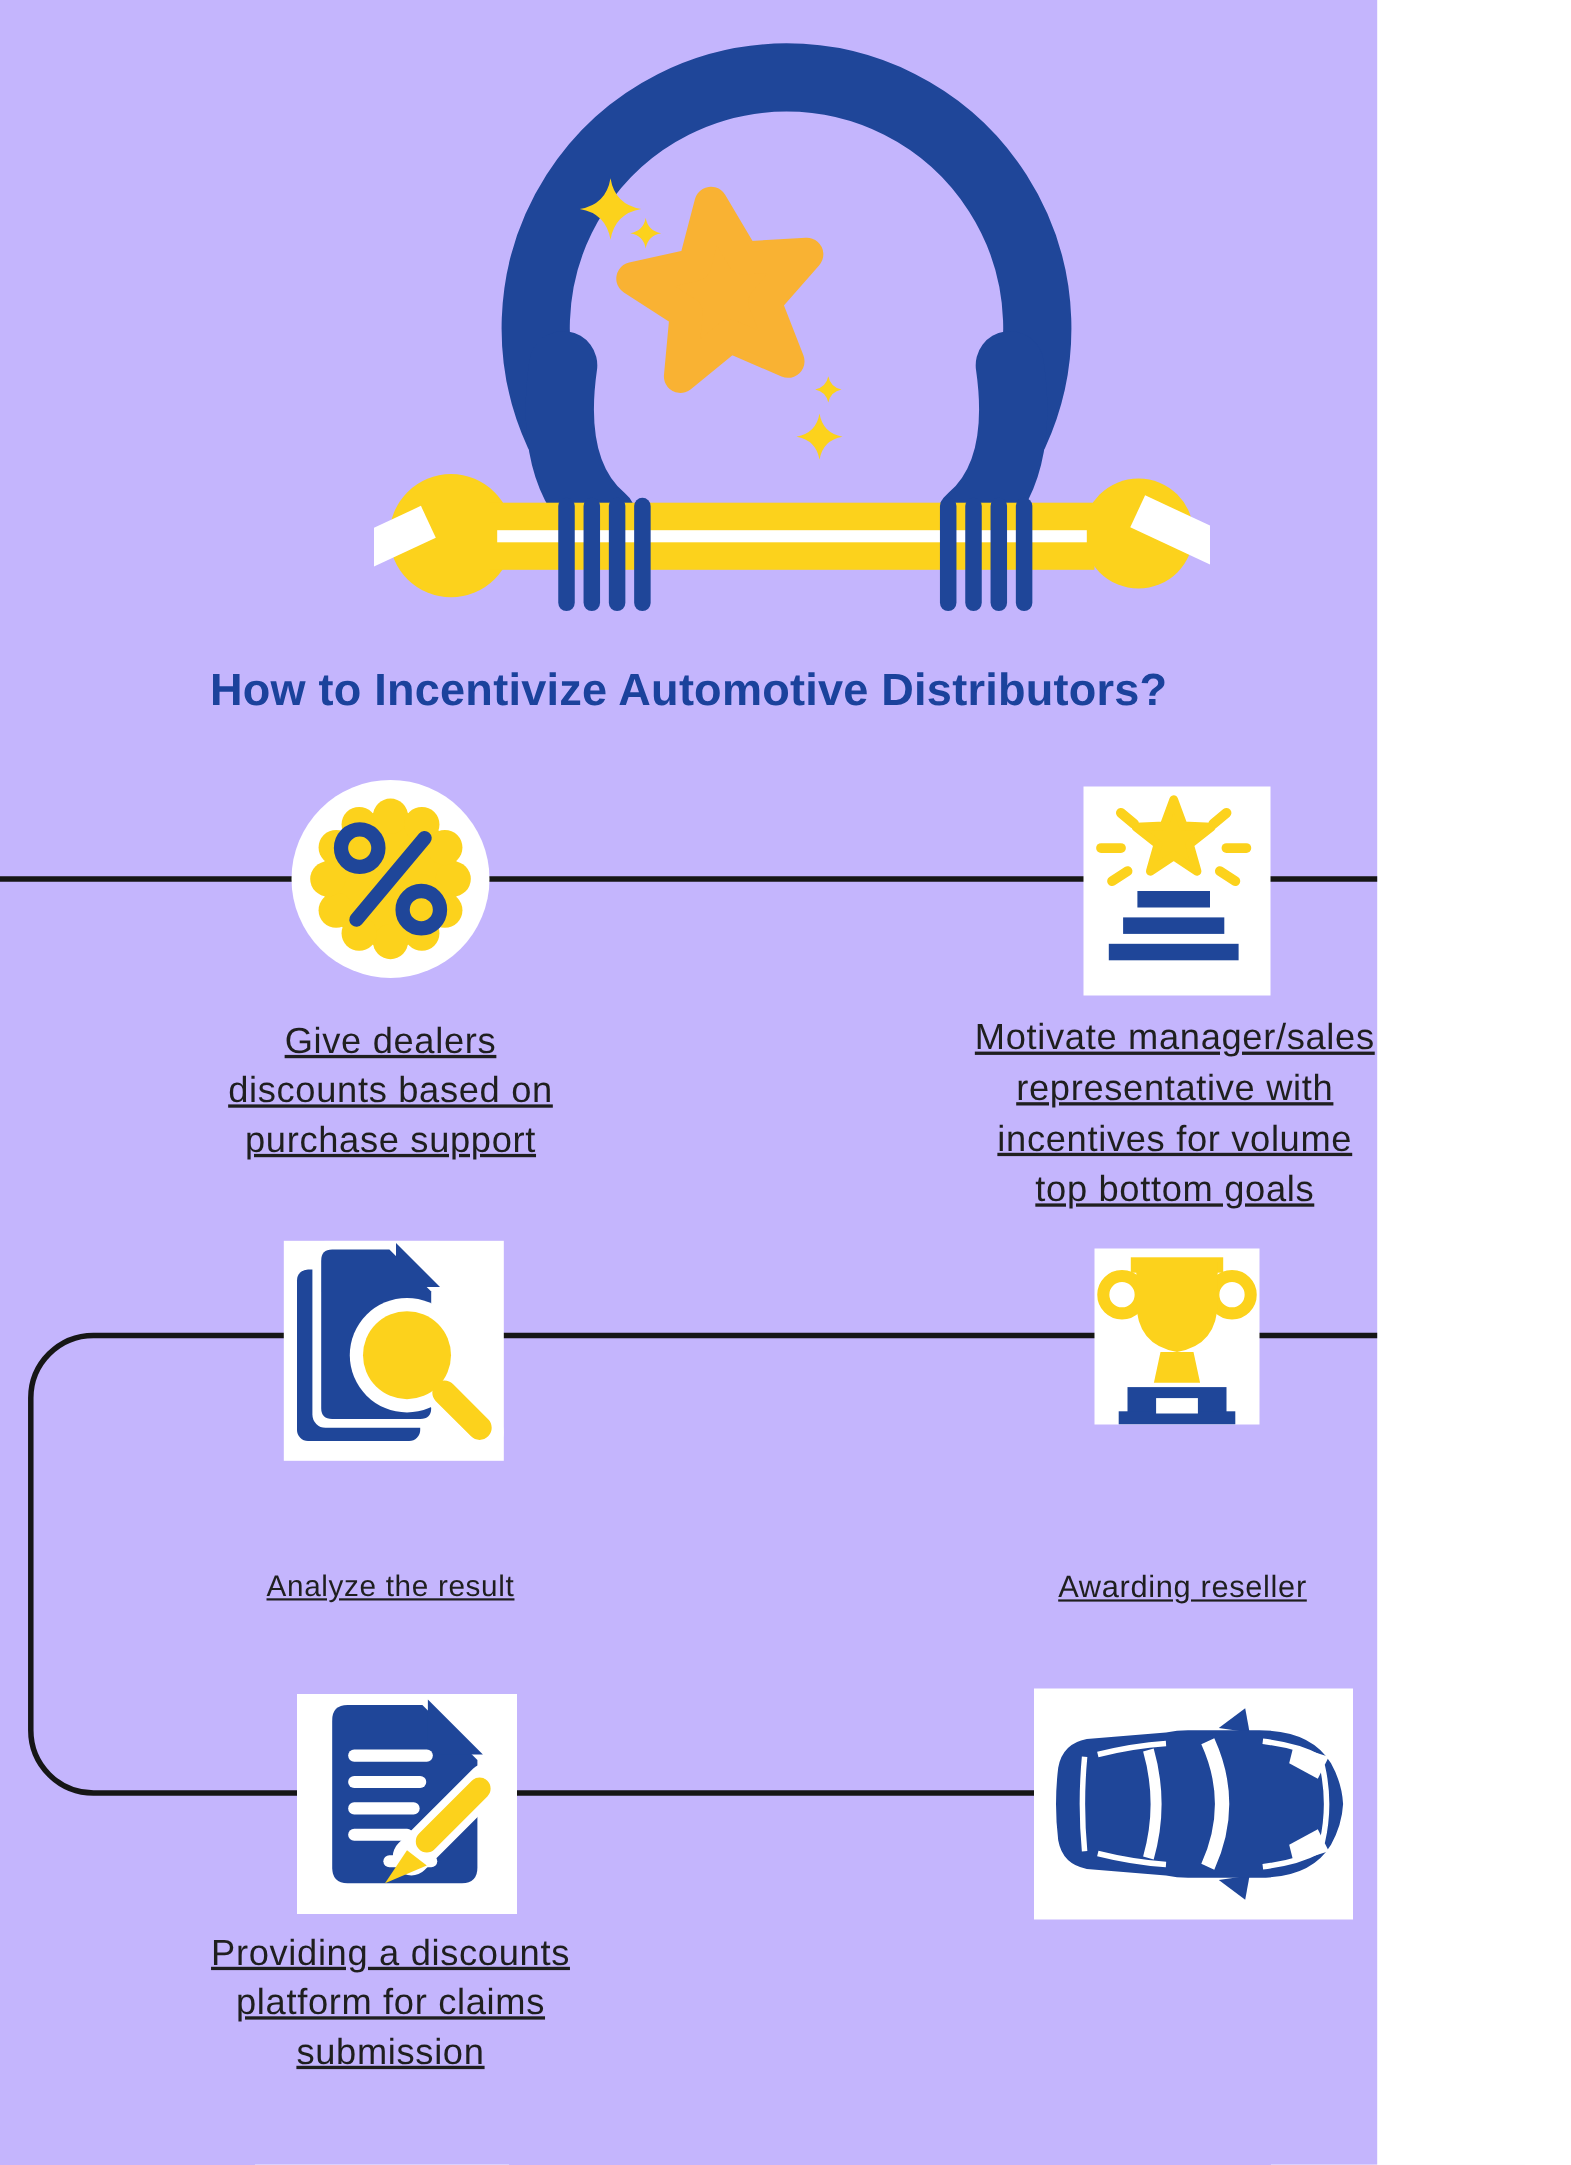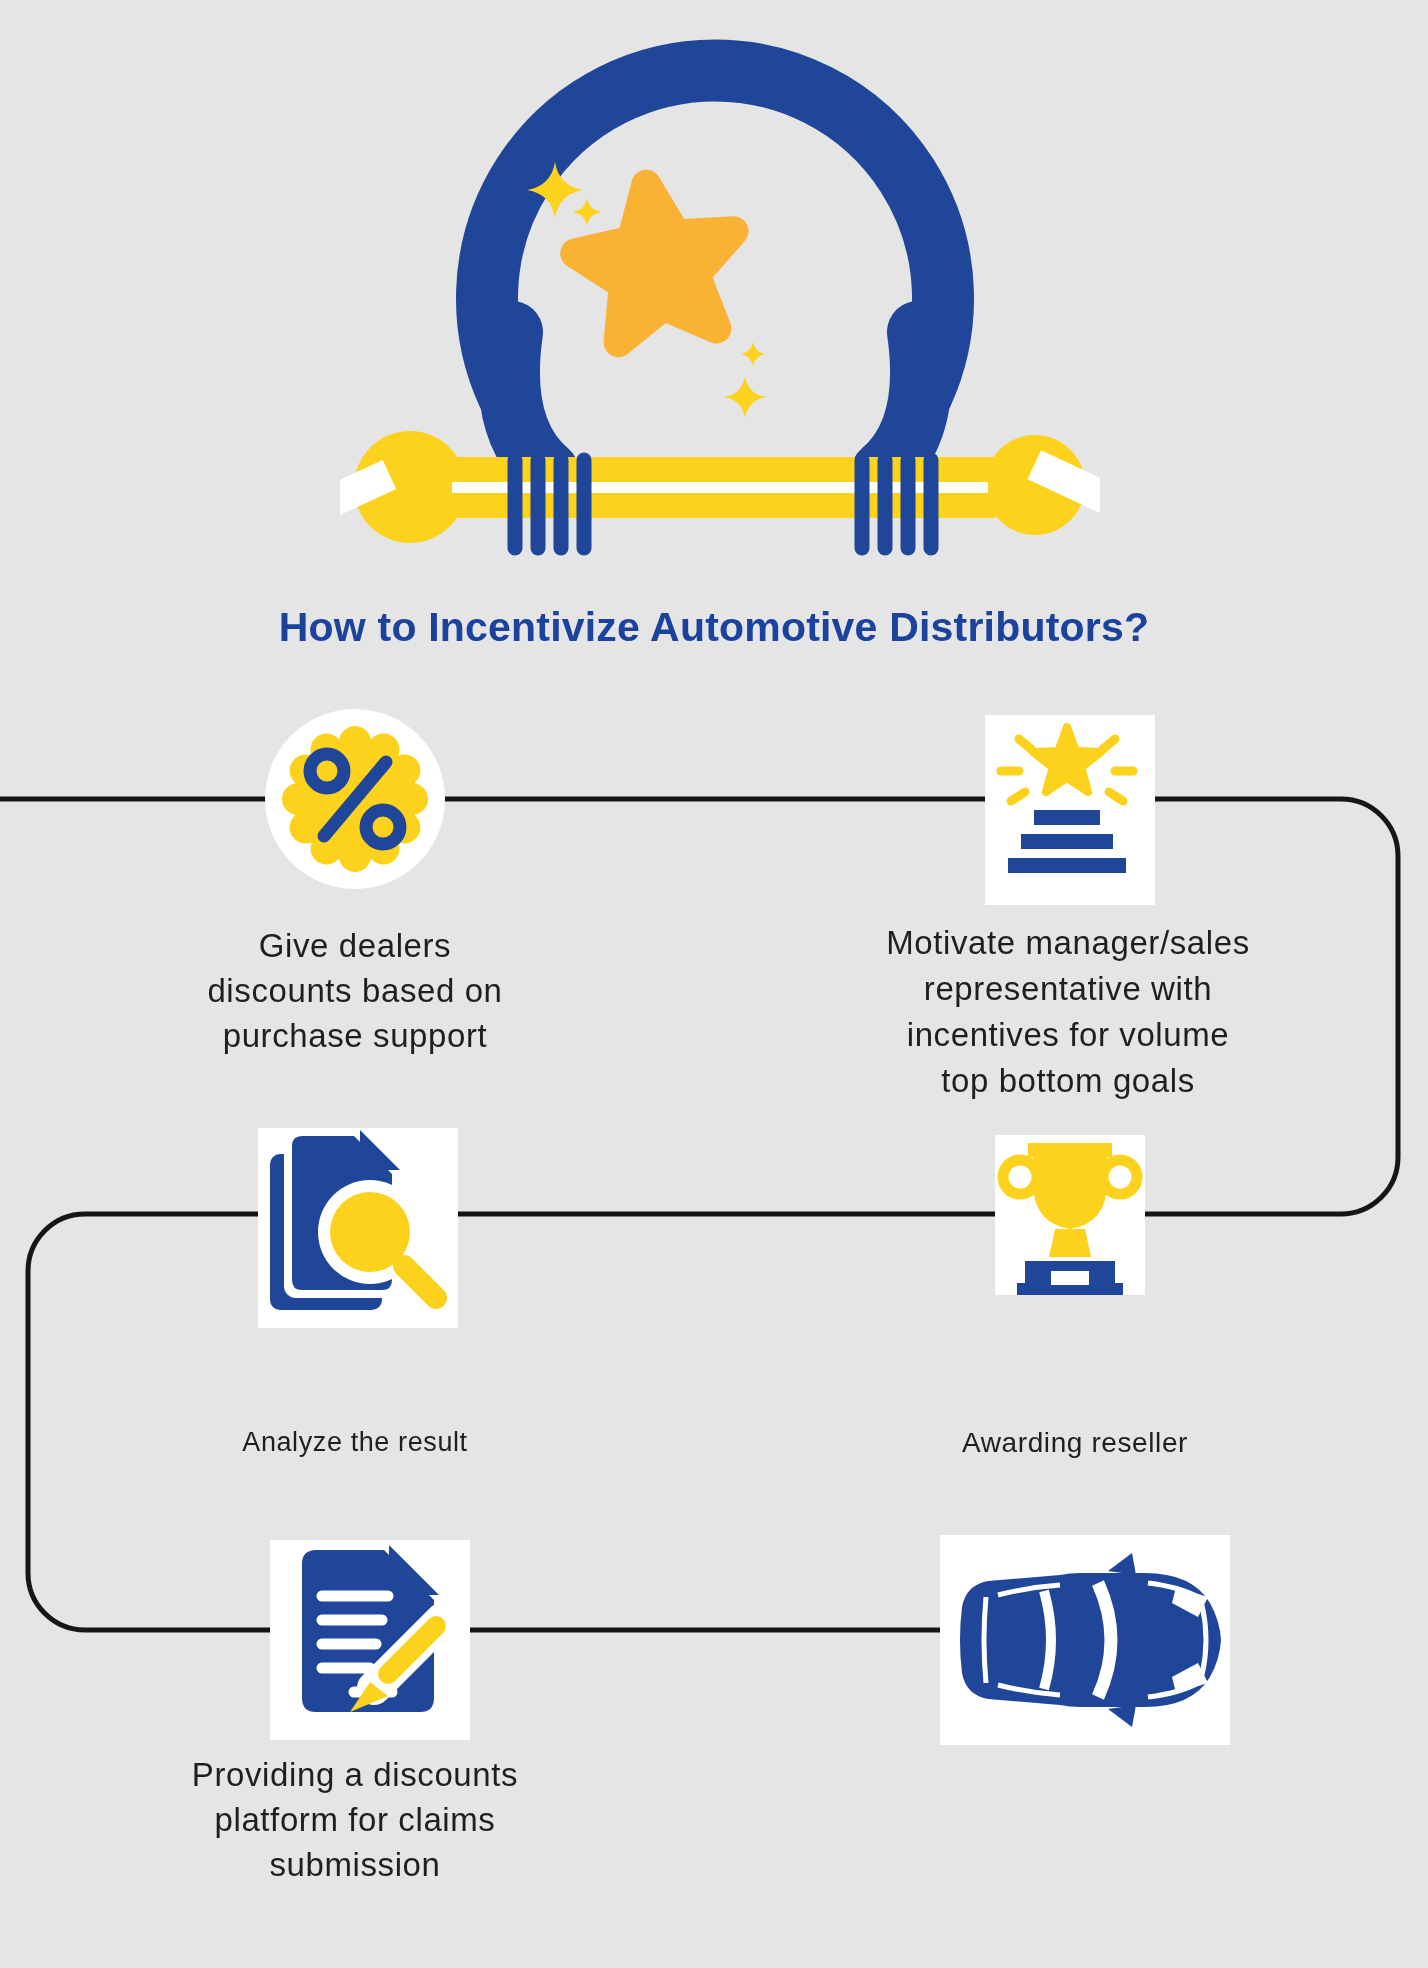--- a/index.html
+++ b/index.html
@@ -1,24 +1,24 @@
 <!DOCTYPE html>
 <html><head>
 <meta charset="utf-8">
 <style>
   html,body{margin:0;padding:0;background:#ffffff;}
-  .page{position:relative;width:1428px;height:1968px;background:#e5e5e5;overflow:hidden;
+  .page{position:relative;width:1252px;height:1968px;background:#c4b5fd;overflow:hidden;
         font-family:"Liberation Sans", sans-serif;}
   .abs{position:absolute;}
   svg{display:block;}
   .connector{position:absolute;left:0;top:0;z-index:1;}
   .iconbox{position:absolute;z-index:2;background:#fff;}
   .label{position:absolute;z-index:2;color:#1f1f1f;text-align:center;
          font-size:33px;line-height:45px;letter-spacing:0.6px;font-weight:400;}
-  .label div{white-space:nowrap;}
+  .label div{white-space:nowrap;text-decoration:underline;}
   .title{position:absolute;z-index:2;width:100%;text-align:center;color:#1b429c;
          font-weight:bold;font-size:41px;letter-spacing:0.2px;}
 </style>
 </head>
 <body>
 
 <div class="page">
 
   <svg class="connector" width="1428" height="1968" viewBox="0 0 1428 1968">
     <path d="M 0 799 H 1341 A 57 57 0 0 1 1398 856 V 1157 A 57 57 0 0 1 1341 1214 H 85 A 57 57 0 0 0 28 1271 V 1573 A 57 57 0 0 0 85 1630 H 1080" fill="none" stroke="#161616" stroke-width="5"></path>

